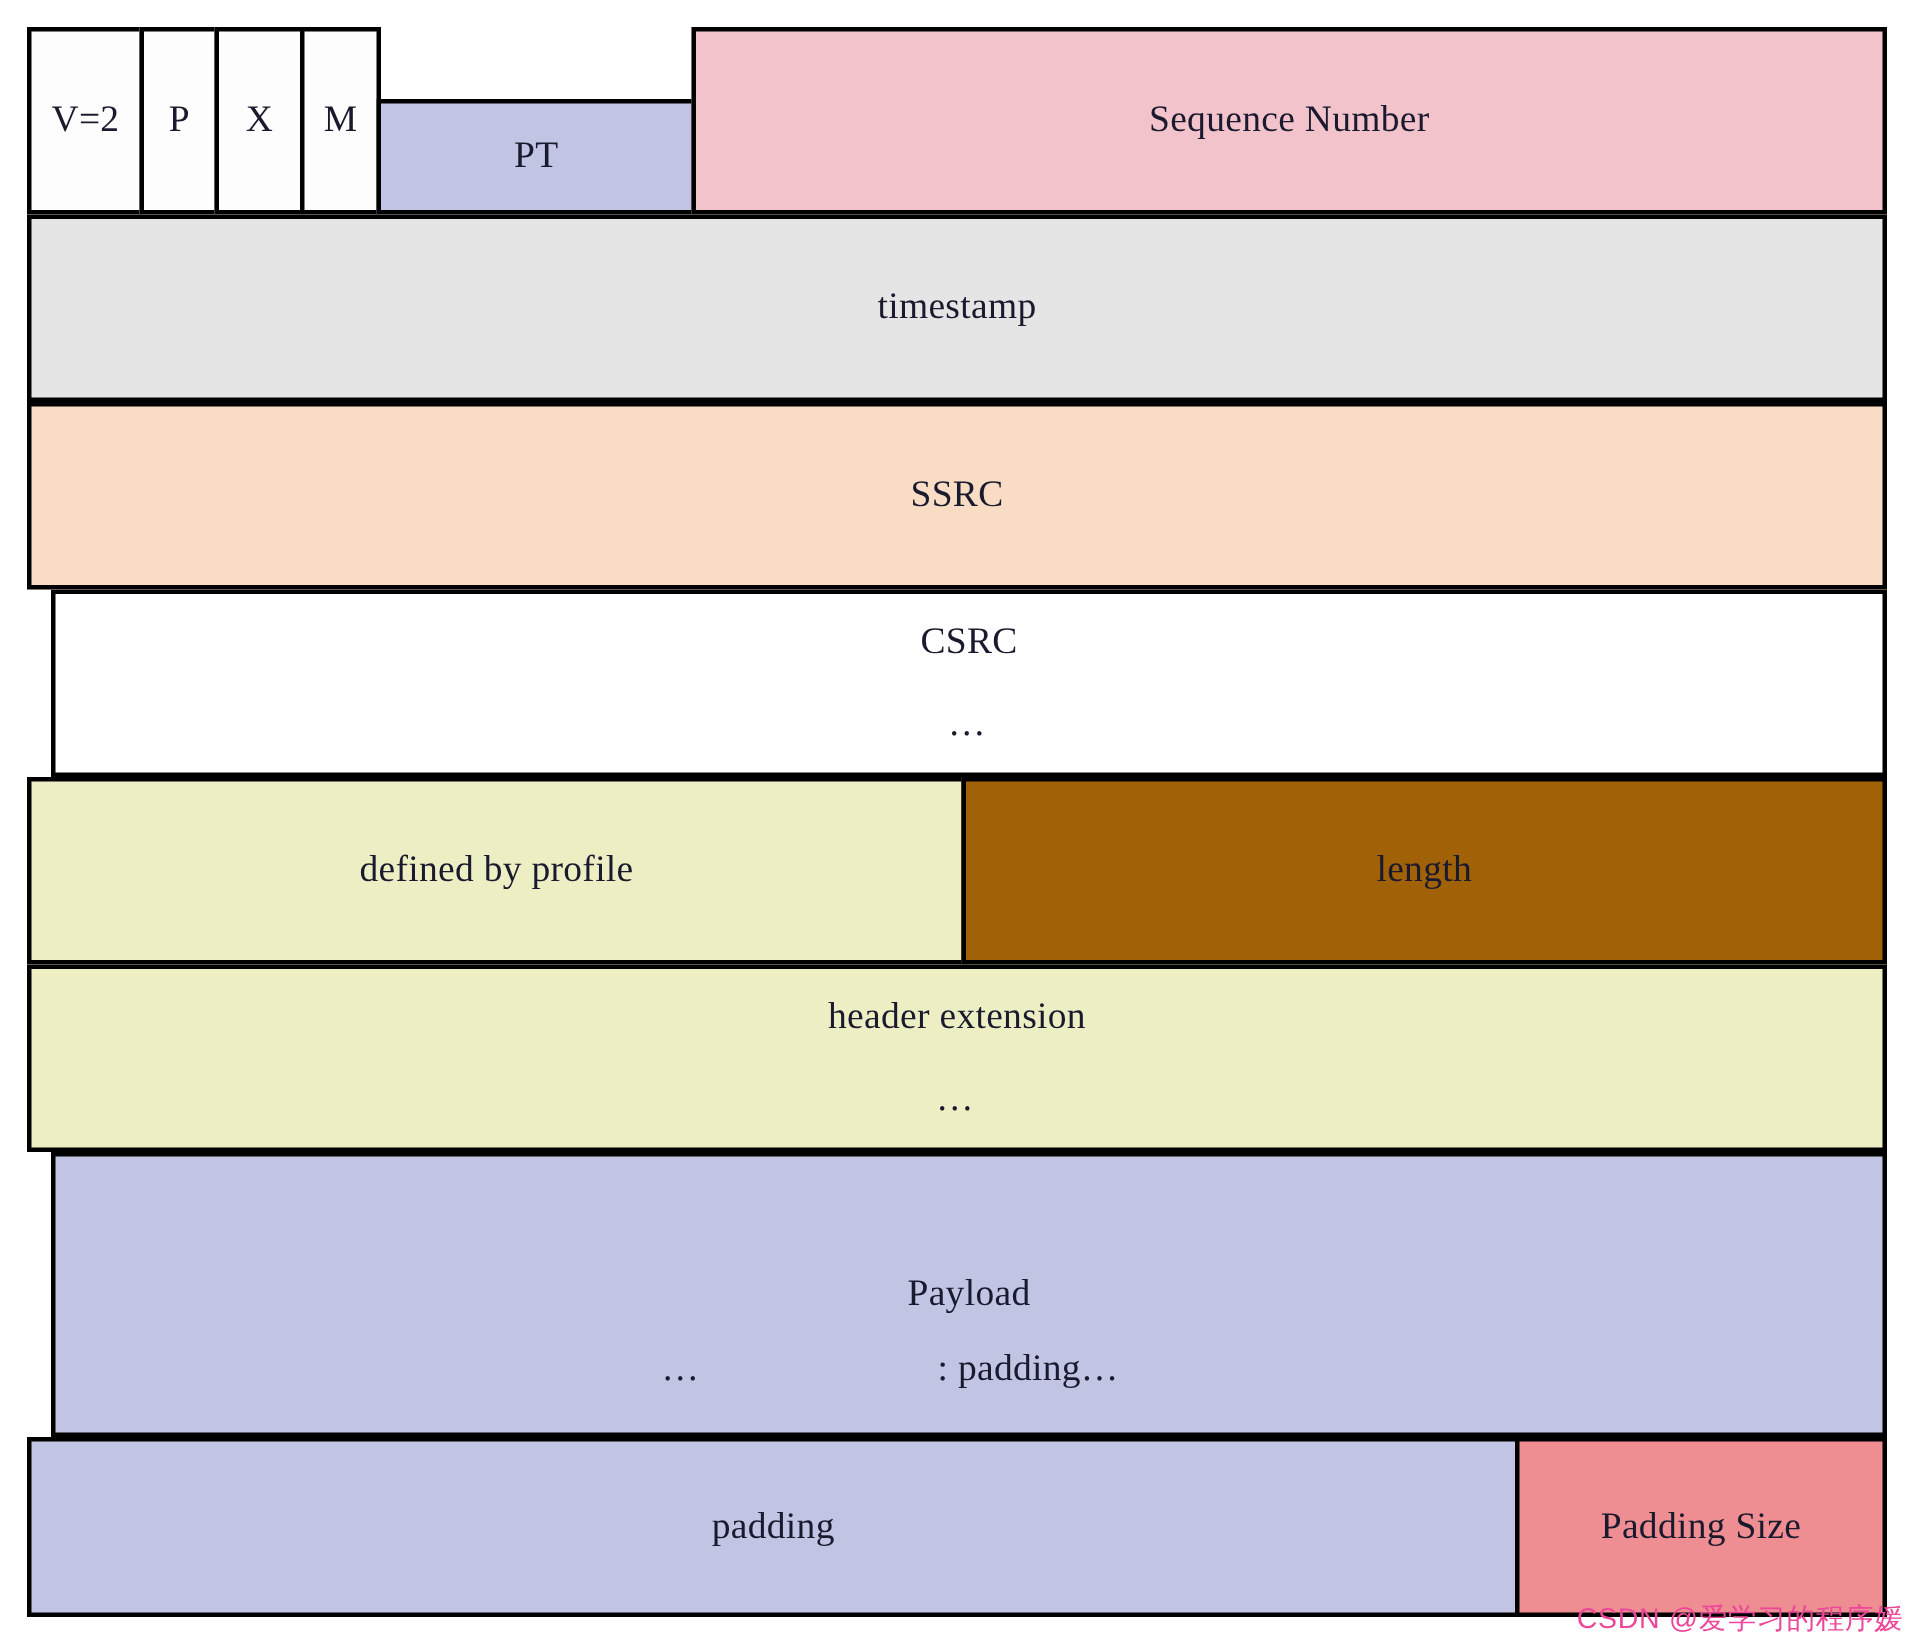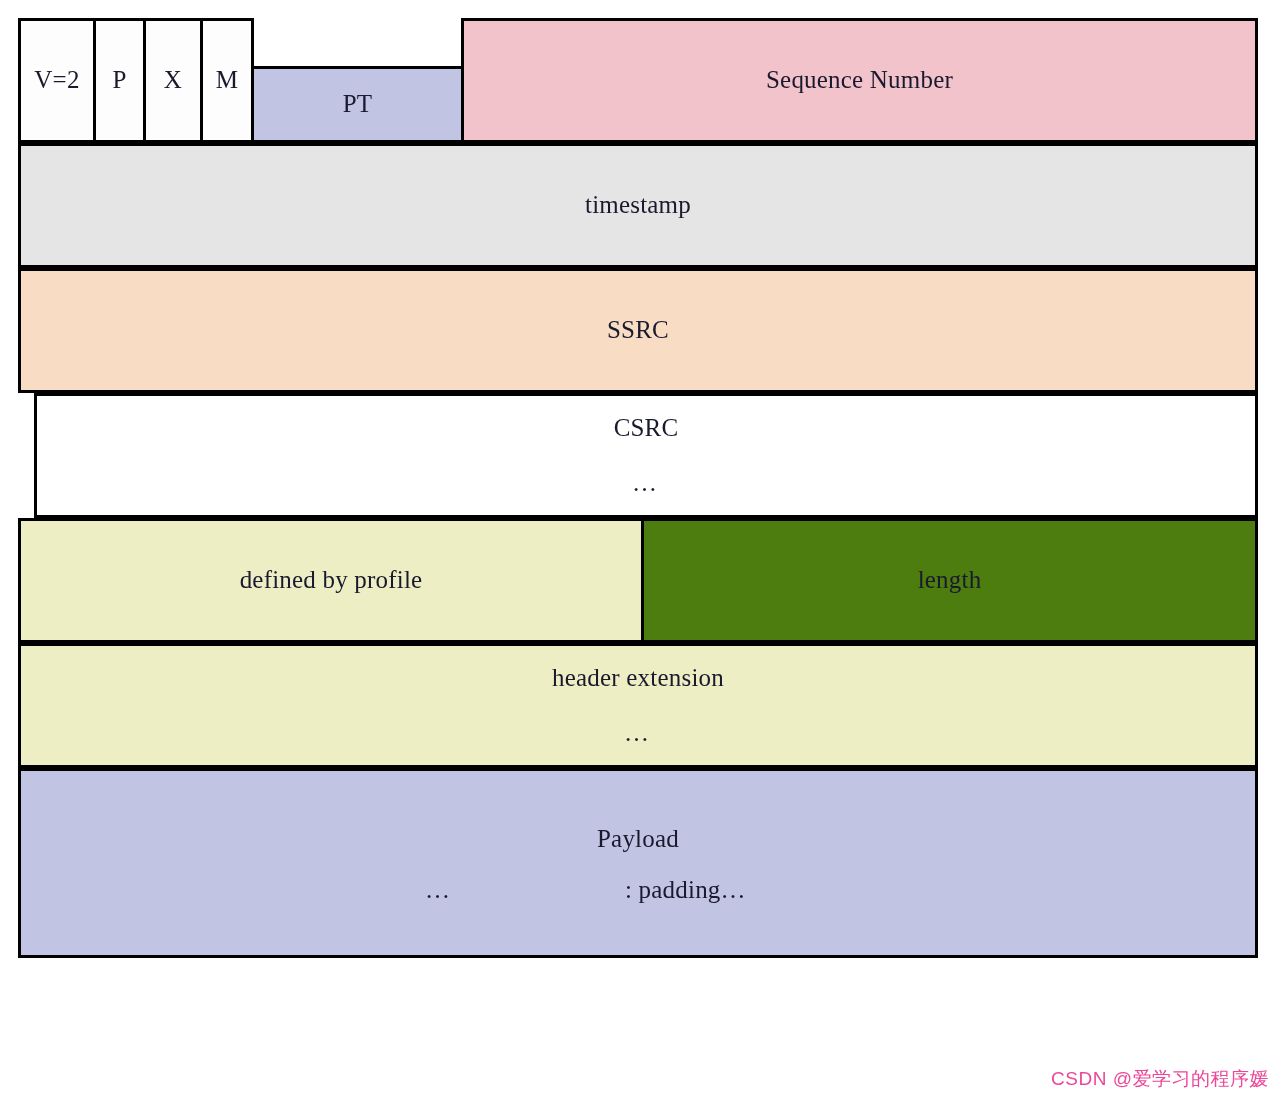--- a/index.html
+++ b/index.html
@@ -84,46 +84,46 @@
   #row-ssrc { top: 268px; height: 125px; }
   #cell-ssrc { width: 100%; background: #f9dcc4; }
 
   
   #row-csrc { top: 393px; height: 125px; padding-left: 16px; }
   #cell-csrc { width: 100%; background: #ffffff; }
 
   
   #row-profile { top: 518px; height: 125px; }
   #cell-profile { width: 626px; background: #eeeec4; }
-  #cell-length  { flex: 1 1 auto; background: #4d7c0f; }
+  #cell-length  { flex: 1 1 auto; background: #a16207; }
 
   
   #row-extension { top: 643px; height: 125px; }
   #cell-extension-body { width: 100%; background: #eeeec4; }
 
   
   #row-payload { top: 768px; height: 190px; }
-  #cell-payload { width: 100%; background: #c2c4e4; justify-content: flex-start; padding-top: 54px; }
+  #cell-payload { width: 100%; background: #c2c4e4; justify-content: center; padding-top: 54px; margin-left: 16px; }
   #cell-payload .payload-line2 {
     display: block;
     width: 100%;
     margin-top: 22px;
     position: relative;
     height: 32px;
   }
   .payload-dots {
     position: absolute;
     left: 404px;
     top: 0;
     font-size: 25px;
     letter-spacing: 3px;
   }
   .payload-pad {
     position: absolute;
-    left: 604px;
+    left: 588px;
     top: 0;
     font-size: 25px;
   }
 
   
   #row-padding { top: 958px; height: 120px; }
   #cell-padding-data { width: 995px; background: #c2c4e4; }
   #cell-padding-size { flex: 1 1 auto; background: #ee8d92; }
 
   
@@ -203,16 +203,24 @@
   <div class="row" id="row-payload">
     <div class="cell" id="cell-payload">
       <span class="cell-label">Payload</span>
       <span class="payload-line2">
         <span class="payload-dots">…</span>
         <span class="payload-pad">: padding…</span>
       </span>
     </div>
   </div>
 
+  <div class="row" id="row-padding">
+    <div class="cell" id="cell-padding-data">
+      <span class="cell-label">padding</span>
+    </div>
+    <div class="cell" id="cell-padding-size">
+      <span class="cell-label">Padding Size</span>
+    </div>
+  </div>
 
   <div id="watermark">CSDN @爱学习的程序媛</div>
 
 </div>
 
 </body></html>

